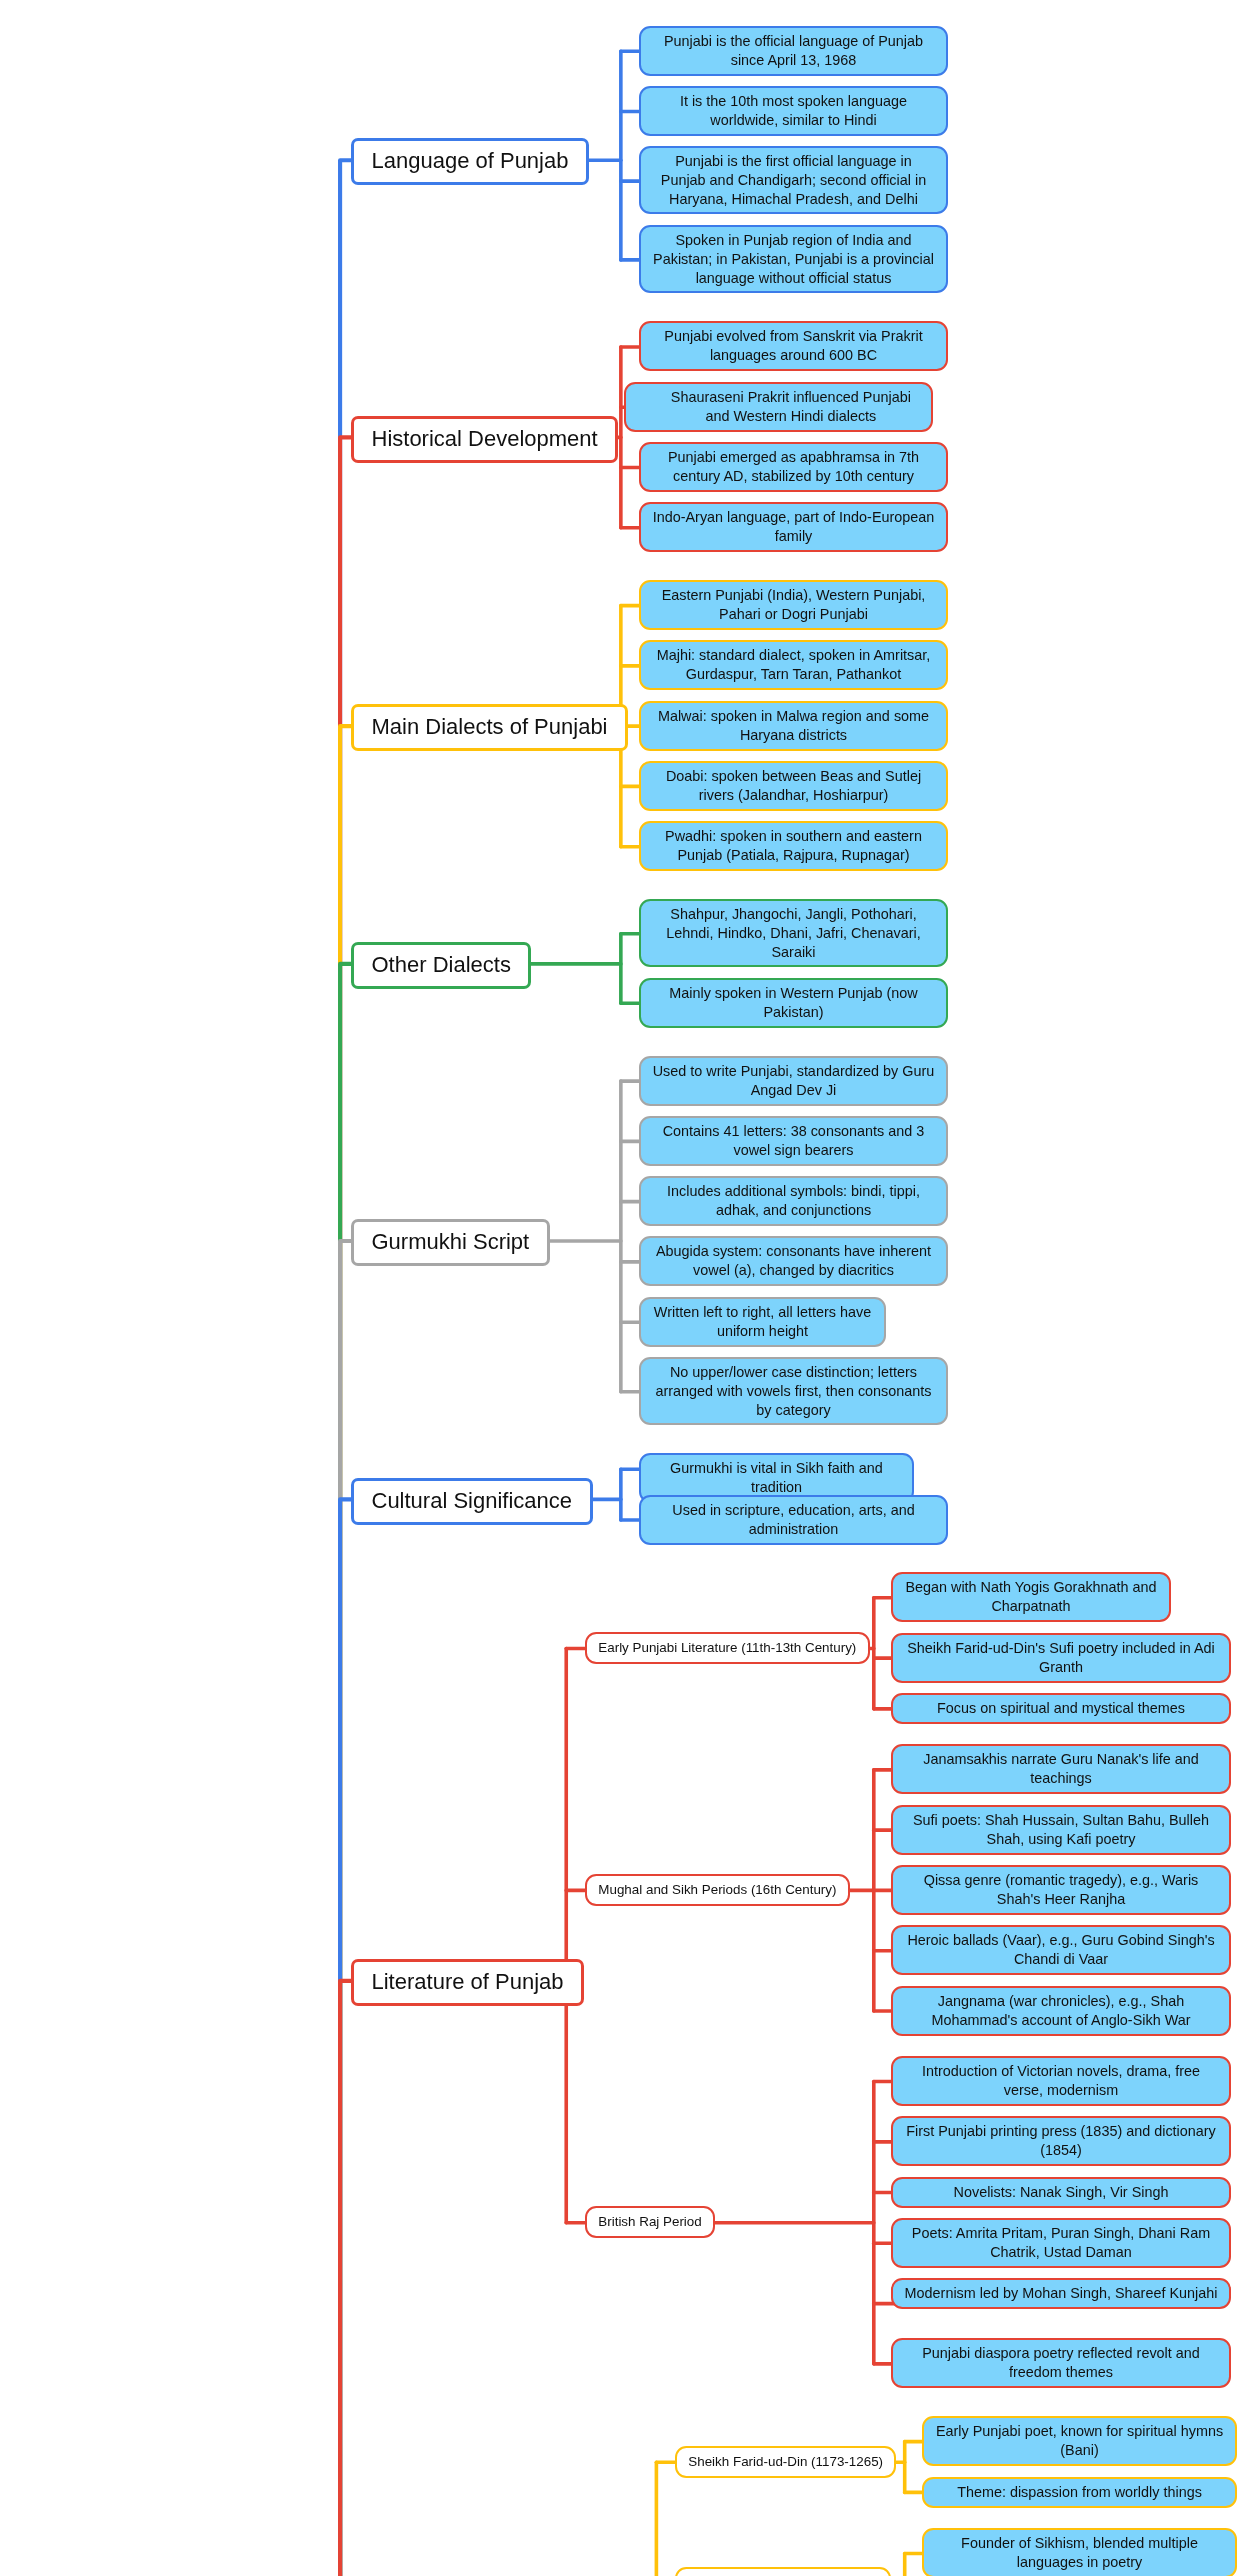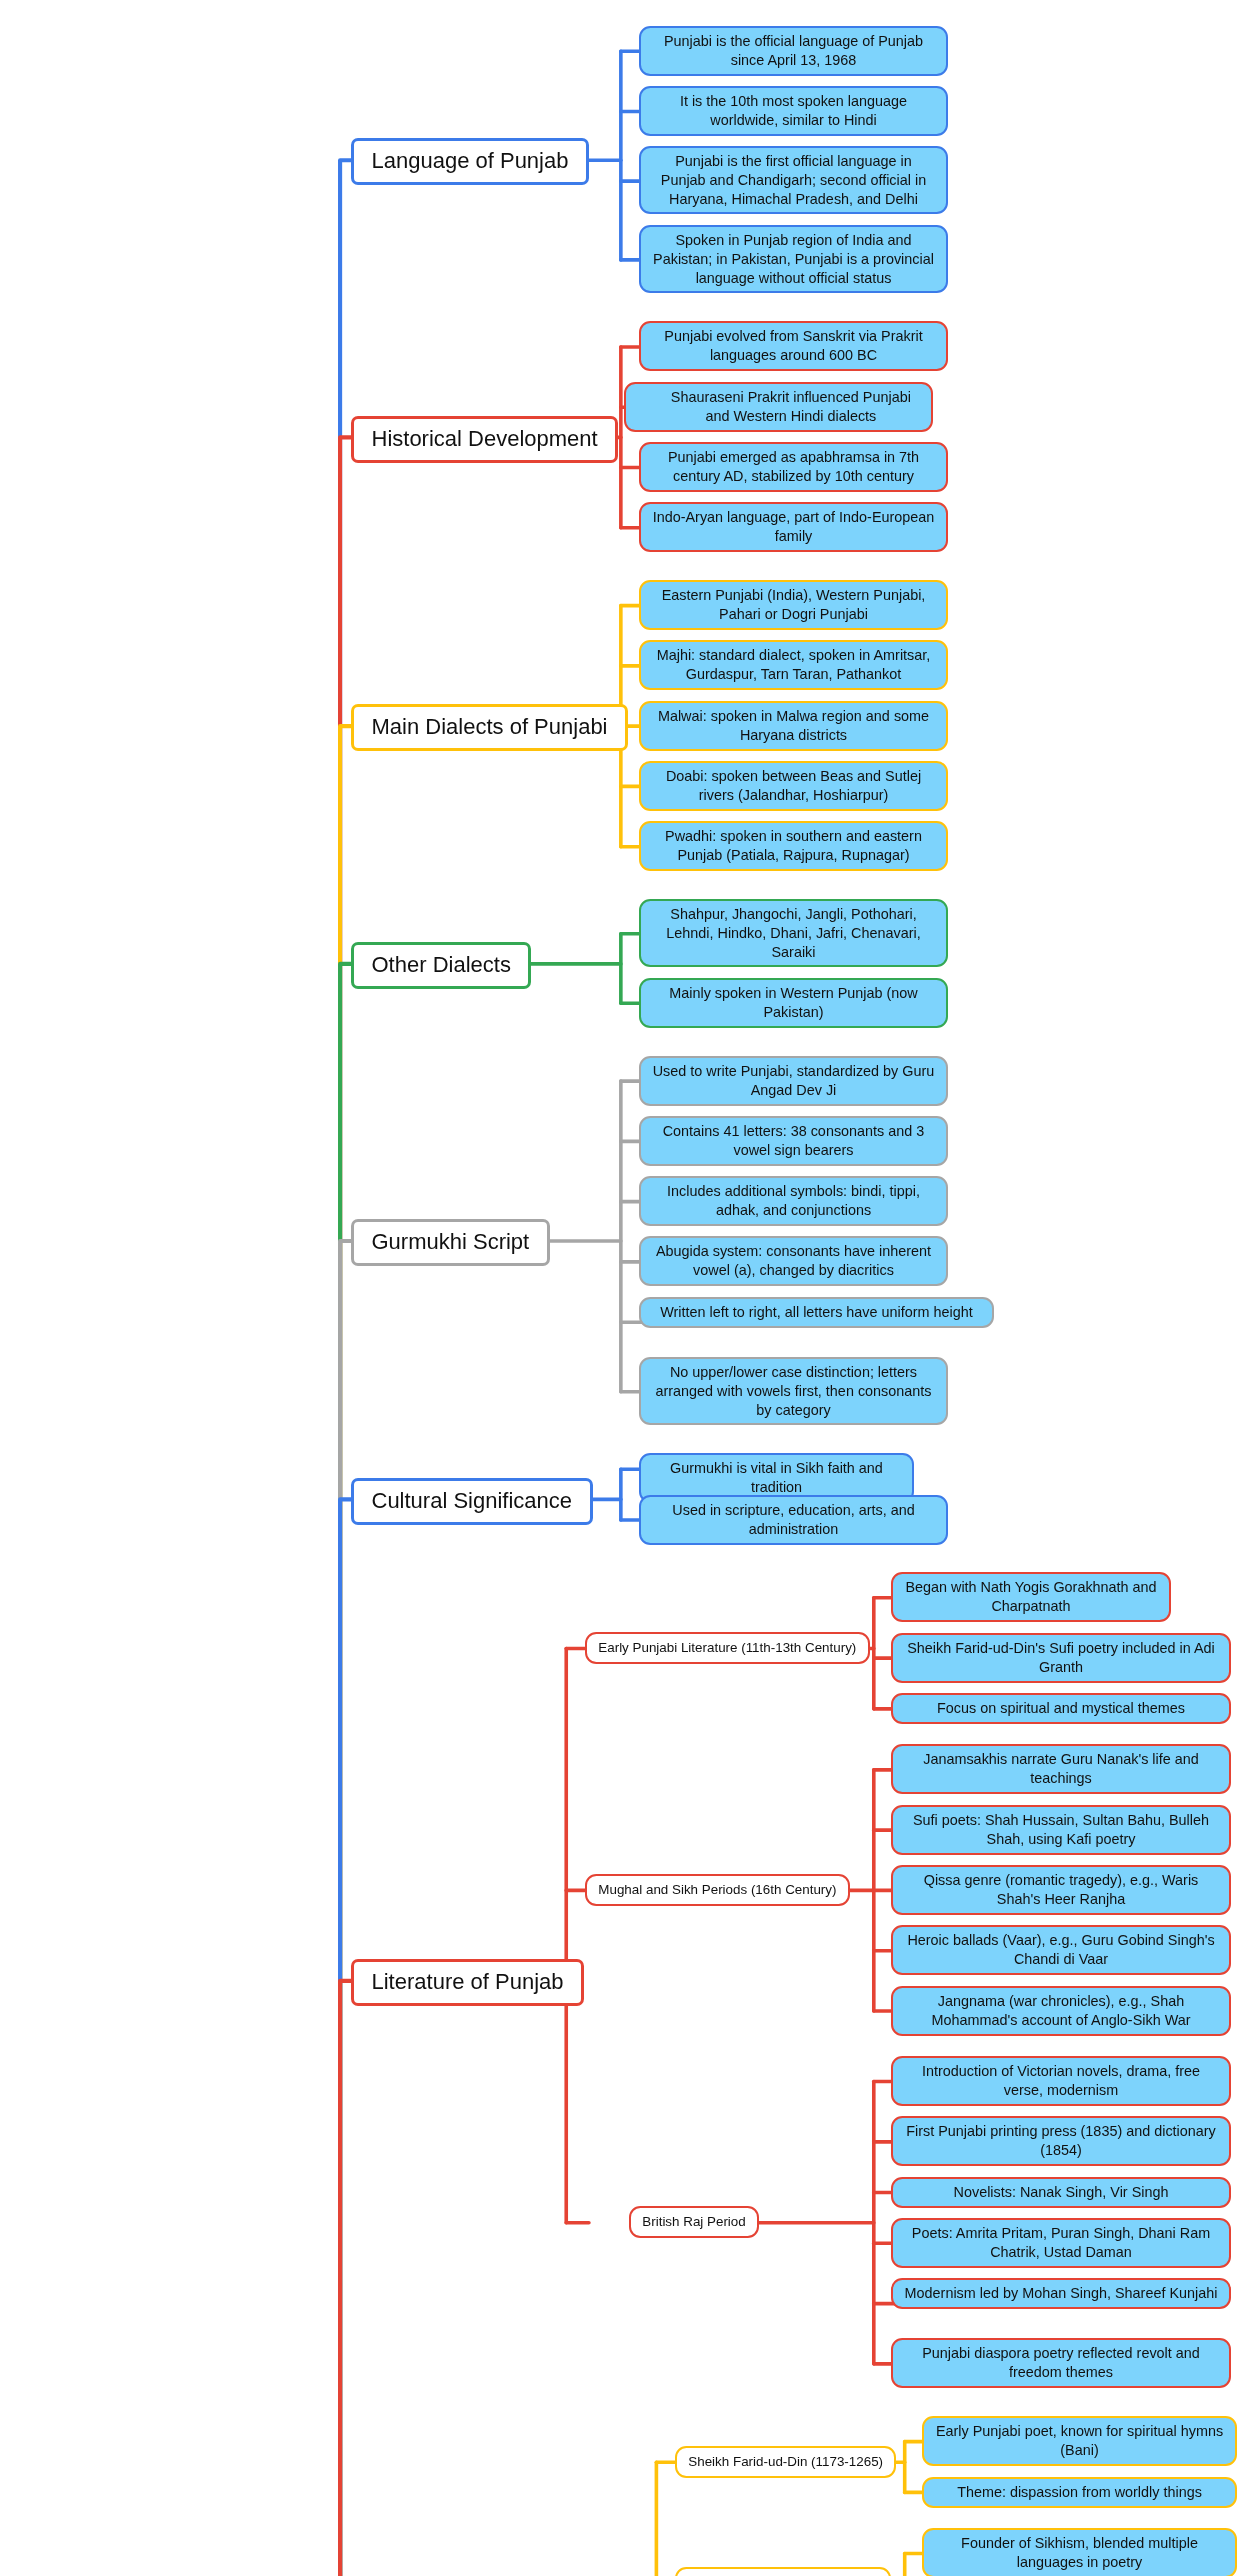--- a/index.html
+++ b/index.html
@@ -200,37 +200,37 @@
     <div class="leaf" style="border-color: rgb(255, 193, 10); left: 639px; width: 309px; top: 761px;">Doabi: spoken between Beas and Sutlej rivers (Jalandhar, Hoshiarpur)</div>
     <div class="leaf" style="border-color: rgb(255, 193, 10); left: 639px; width: 309px; top: 821px;">Pwadhi: spoken in southern and eastern Punjab (Patiala, Rajpura, Rupnagar)</div>
     <div class="topic branch" style="border-color: rgb(52, 168, 83); left: 351px; top: 942px;">Other Dialects</div>
     <div class="leaf" style="border-color: rgb(52, 168, 83); left: 639px; width: 309px; top: 899px;">Shahpur, Jhangochi, Jangli, Pothohari, Lehndi, Hindko, Dhani, Jafri, Chenavari, Saraiki</div>
     <div class="leaf" style="border-color: rgb(52, 168, 83); left: 639px; width: 309px; top: 978px;">Mainly spoken in Western Punjab (now Pakistan)</div>
     <div class="topic branch" style="border-color: rgb(166, 166, 166); left: 351px; top: 1219px;">Gurmukhi Script</div>
     <div class="leaf" style="border-color: rgb(166, 166, 166); left: 639px; width: 309px; top: 1056px;">Used to write Punjabi, standardized by Guru Angad Dev Ji</div>
     <div class="leaf" style="border-color: rgb(166, 166, 166); left: 639px; width: 309px; top: 1116px;">Contains 41 letters: 38 consonants and 3 vowel sign bearers</div>
     <div class="leaf" style="border-color: rgb(166, 166, 166); left: 639px; width: 309px; top: 1176px;">Includes additional symbols: bindi, tippi, adhak, and conjunctions</div>
     <div class="leaf" style="border-color: rgb(166, 166, 166); left: 639px; width: 309px; top: 1236px;">Abugida system: consonants have inherent vowel (a), changed by diacritics</div>
-    <div class="leaf" style="border-color: rgb(166, 166, 166); left: 639px; width: 355px; top: 1297px;">Written left to right, all letters have uniform height</div>
+    <div class="leaf" style="border-color: rgb(166, 166, 166); left: 639px; width: 247px; top: 1297px;">Written left to right, all letters have uniform height</div>
     <div class="leaf" style="border-color: rgb(166, 166, 166); left: 639px; width: 309px; top: 1357px;">No upper/lower case distinction; letters arranged with vowels first, then consonants by category</div>
     <div class="topic branch" style="border-color: rgb(60, 123, 233); left: 351px; top: 1478px;">Cultural Significance</div>
     <div class="leaf" style="border-color: rgb(60, 123, 233); left: 639px; width: 275px; top: 1453px;">Gurmukhi is vital in Sikh faith and tradition</div>
     <div class="leaf" style="border-color: rgb(60, 123, 233); left: 639px; width: 309px; top: 1495px;">Used in scripture, education, arts, and administration</div>
     <div class="topic branch" style="border-color: rgb(229, 67, 52); left: 351px; top: 1959px;">Literature of Punjab</div>
     <div class="topic sub" style="border-color: rgb(229, 67, 52); left: 585px; top: 1632px;">Early Punjabi Literature (11th-13th Century)</div>
     <div class="leaf" style="border-color: rgb(229, 67, 52); left: 891px; width: 280px; top: 1572px;">Began with Nath Yogis Gorakhnath and Charpatnath</div>
     <div class="leaf" style="border-color: rgb(229, 67, 52); left: 891px; width: 340px; top: 1633px;">Sheikh Farid-ud-Din's Sufi poetry included in Adi Granth</div>
     <div class="leaf" style="border-color: rgb(229, 67, 52); left: 891px; width: 340px; top: 1693px;">Focus on spiritual and mystical themes</div>
     <div class="topic sub" style="border-color: rgb(229, 67, 52); left: 585px; top: 1874px;">Mughal and Sikh Periods (16th Century)</div>
     <div class="leaf" style="border-color: rgb(229, 67, 52); left: 891px; width: 340px; top: 1744px;">Janamsakhis narrate Guru Nanak's life and teachings</div>
     <div class="leaf" style="border-color: rgb(229, 67, 52); left: 891px; width: 340px; top: 1805px;">Sufi poets: Shah Hussain, Sultan Bahu, Bulleh Shah, using Kafi poetry</div>
     <div class="leaf" style="border-color: rgb(229, 67, 52); left: 891px; width: 340px; top: 1865px;">Qissa genre (romantic tragedy), e.g., Waris Shah's Heer Ranjha</div>
     <div class="leaf" style="border-color: rgb(229, 67, 52); left: 891px; width: 340px; top: 1925px;">Heroic ballads (Vaar), e.g., Guru Gobind Singh's Chandi di Vaar</div>
     <div class="leaf" style="border-color: rgb(229, 67, 52); left: 891px; width: 340px; top: 1986px;">Jangnama (war chronicles), e.g., Shah Mohammad's account of Anglo-Sikh War</div>
-    <div class="topic sub" style="border-color: rgb(229, 67, 52); left: 585px; top: 2206px; margin-left: 44px;">British Raj Period</div>
+    <div class="topic sub" style="border-color: rgb(229, 67, 52); left: 585px; top: 2206px;">British Raj Period</div>
     <div class="leaf" style="border-color: rgb(229, 67, 52); left: 891px; width: 340px; top: 2056px;">Introduction of Victorian novels, drama, free verse, modernism</div>
     <div class="leaf" style="border-color: rgb(229, 67, 52); left: 891px; width: 340px; top: 2116px;">First Punjabi printing press (1835) and dictionary (1854)</div>
     <div class="leaf" style="border-color: rgb(229, 67, 52); left: 891px; width: 340px; top: 2177px;">Novelists: Nanak Singh, Vir Singh</div>
     <div class="leaf" style="border-color: rgb(229, 67, 52); left: 891px; width: 340px; top: 2218px;">Poets: Amrita Pritam, Puran Singh, Dhani Ram Chatrik, Ustad Daman</div>
     <div class="leaf" style="border-color: rgb(229, 67, 52); left: 891px; width: 340px; top: 2278px;">Modernism led by Mohan Singh, Shareef Kunjahi</div>
     <div class="leaf" style="border-color: rgb(229, 67, 52); left: 891px; width: 340px; top: 2338px;">Punjabi diaspora poetry reflected revolt and freedom themes</div>
     <div class="topic sub" style="border-color: rgb(255, 193, 10); left: 675px; top: 2446px;">Sheikh Farid-ud-Din (1173-1265)</div>
     <div class="leaf" style="border-color: rgb(255, 193, 10); left: 922px; width: 315px; top: 2416px;">Early Punjabi poet, known for spiritual hymns (Bani)</div>
     <div class="leaf" style="border-color: rgb(255, 193, 10); left: 922px; width: 315px; top: 2477px;">Theme: dispassion from worldly things</div>
     <div class="topic sub" style="border-color: rgb(255, 193, 10); left: 675px; top: 2567px;">Guru Nanak Dev Ji (1469-1539)</div>

